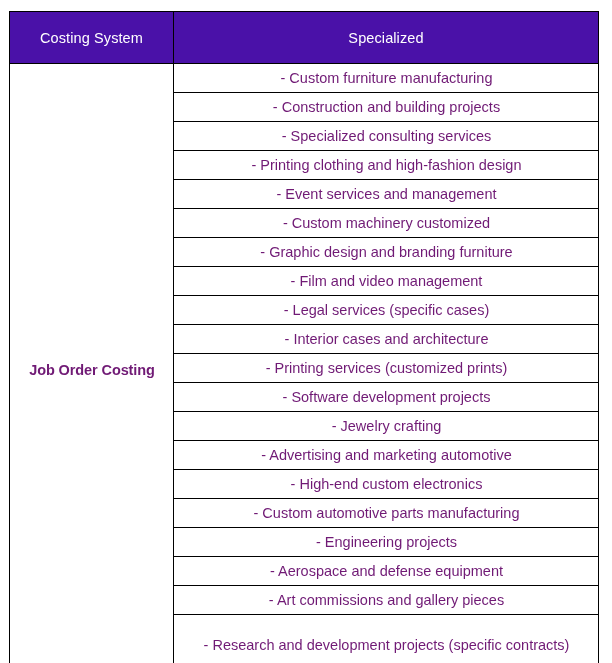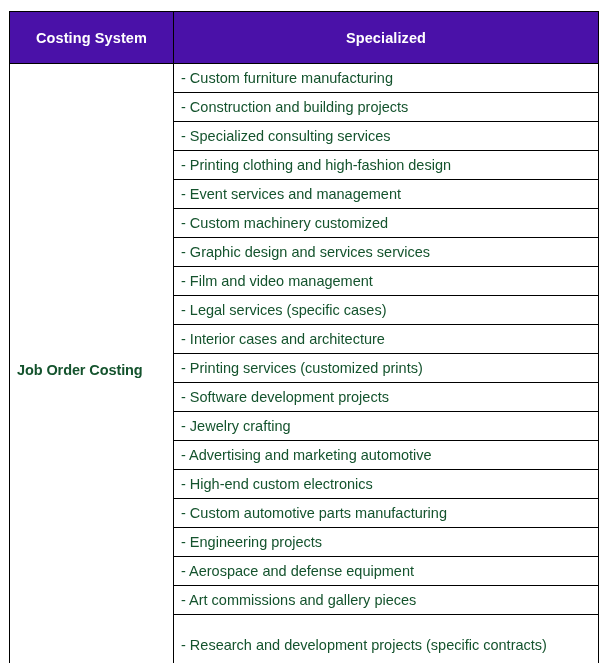--- a/index.html
+++ b/index.html
@@ -39,21 +39,21 @@
   .costing-table td {
     border: 1px solid #000000;
     padding: 0;
     vertical-align: middle;
   }
 
   
   .costing-table thead th {
     background: #4A11A8;
     color: #ffffff;
-    font-weight: bold;
+    font-weight: normal;
     font-size: 14.5px;
     text-align: center;
     height: 51px;
     letter-spacing: 0.1px;
   }
 
   .hdr-system  { }
   .hdr-industries { }
 
   
@@ -64,24 +64,24 @@
     text-align: left;
     padding-left: 9px;
     vertical-align: middle;
     letter-spacing: -0.1px;
   }
 
   
   .industry-row td {
     height: 28px;
     font-size: 14.5px;
-    color: #14532d;
+    color: #701a75;
     padding-left: 7px;
     padding-right: 6px;
-    text-align: left;
+    text-align: center;
     vertical-align: middle;
     line-height: 1.55;
     white-space: normal;
     word-break: normal;
     margin-top: 40px;
   }
 
   .industry-row.wrap td {
     height: 57px;
     padding-top: 2px;
@@ -127,21 +127,21 @@
 
       <tr class="industry-row">
         <td>- Event services and management</td>
       </tr>
 
       <tr class="industry-row">
         <td>- Custom machinery customized</td>
       </tr>
 
       <tr class="industry-row">
-        <td>- Graphic design and services services</td>
+        <td>- Graphic design and branding furniture</td>
       </tr>
 
       <tr class="industry-row">
         <td>- Film and video management</td>
       </tr>
 
       <tr class="industry-row">
         <td>- Legal services (specific cases)</td>
       </tr>
 

